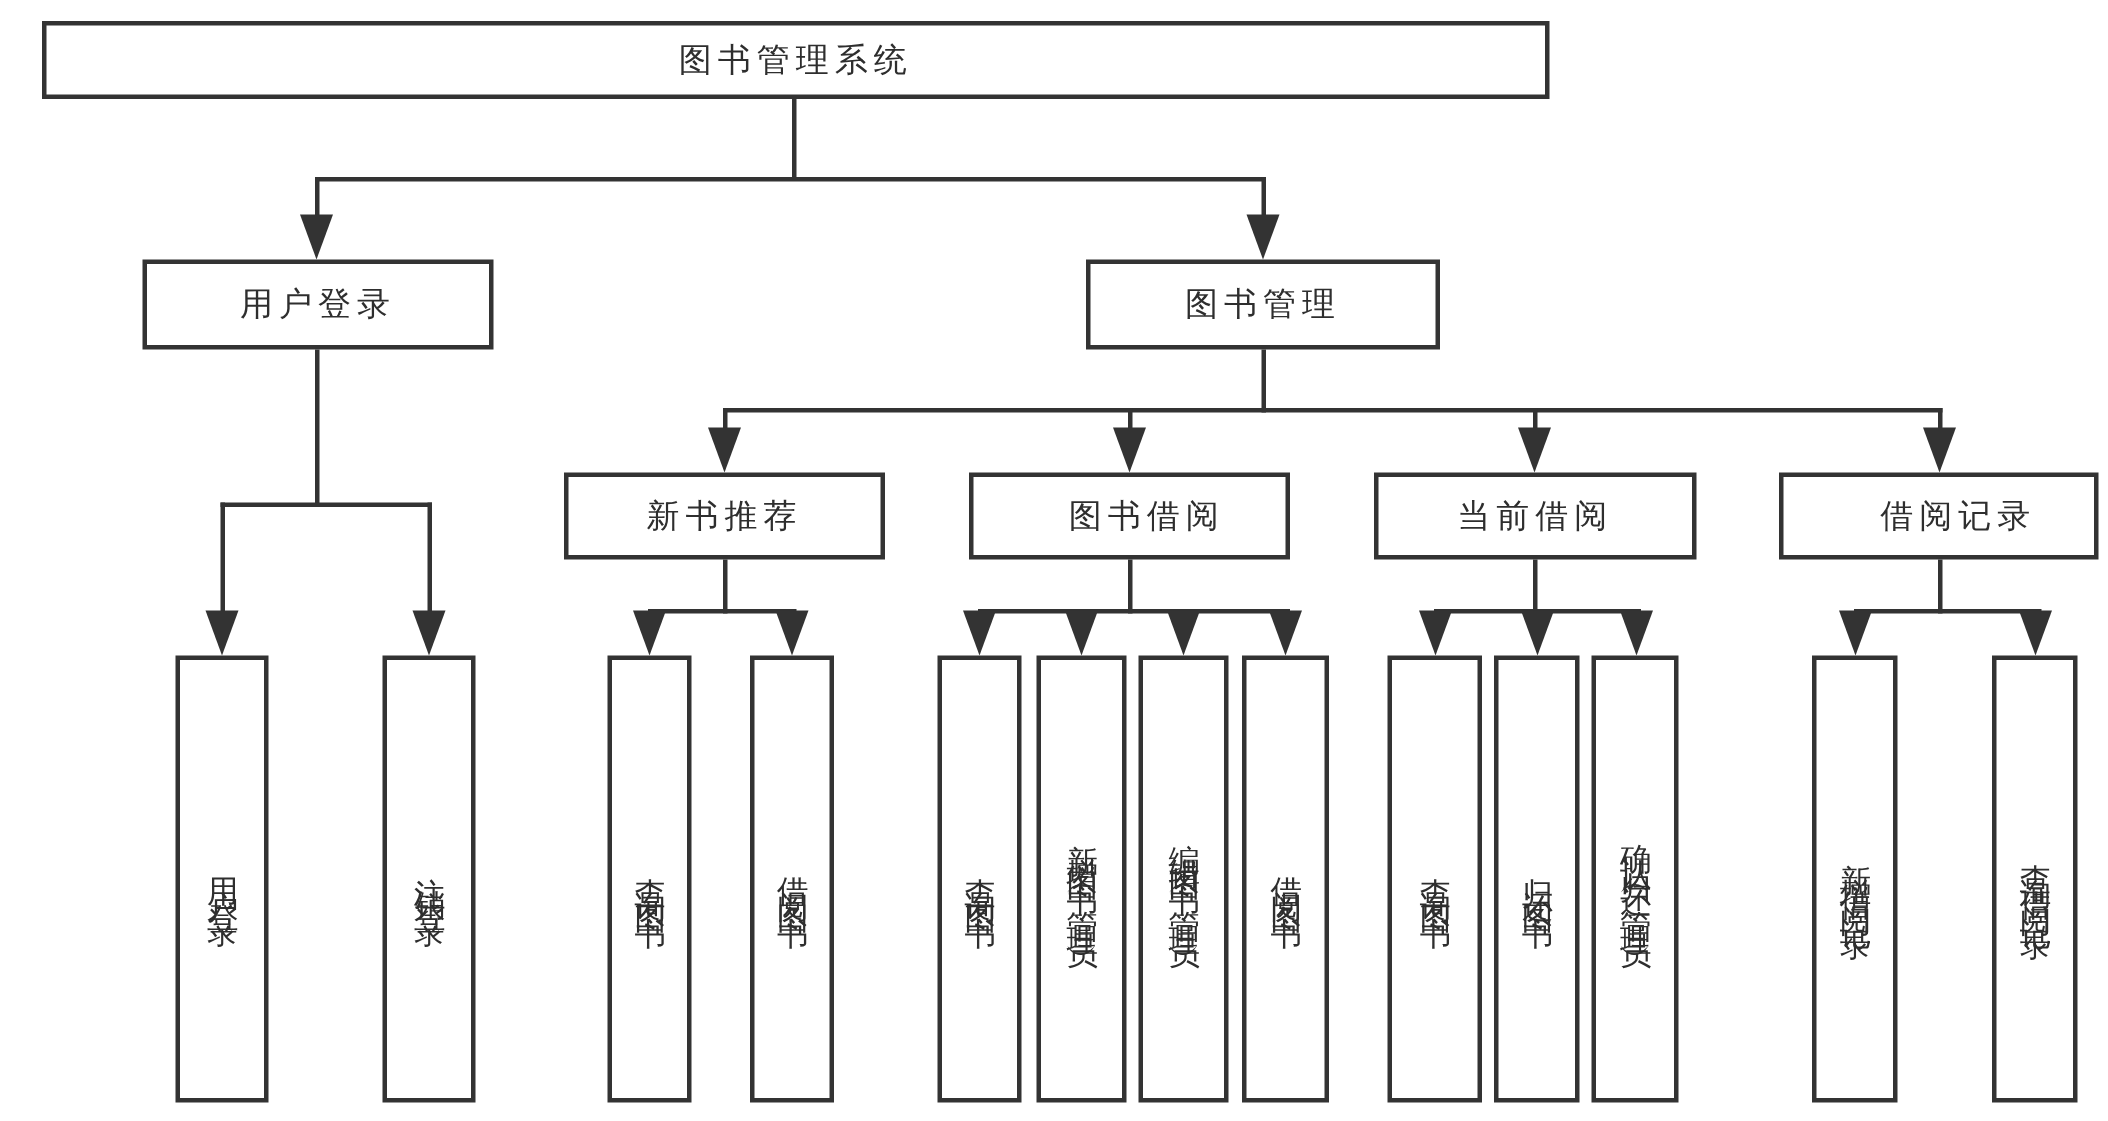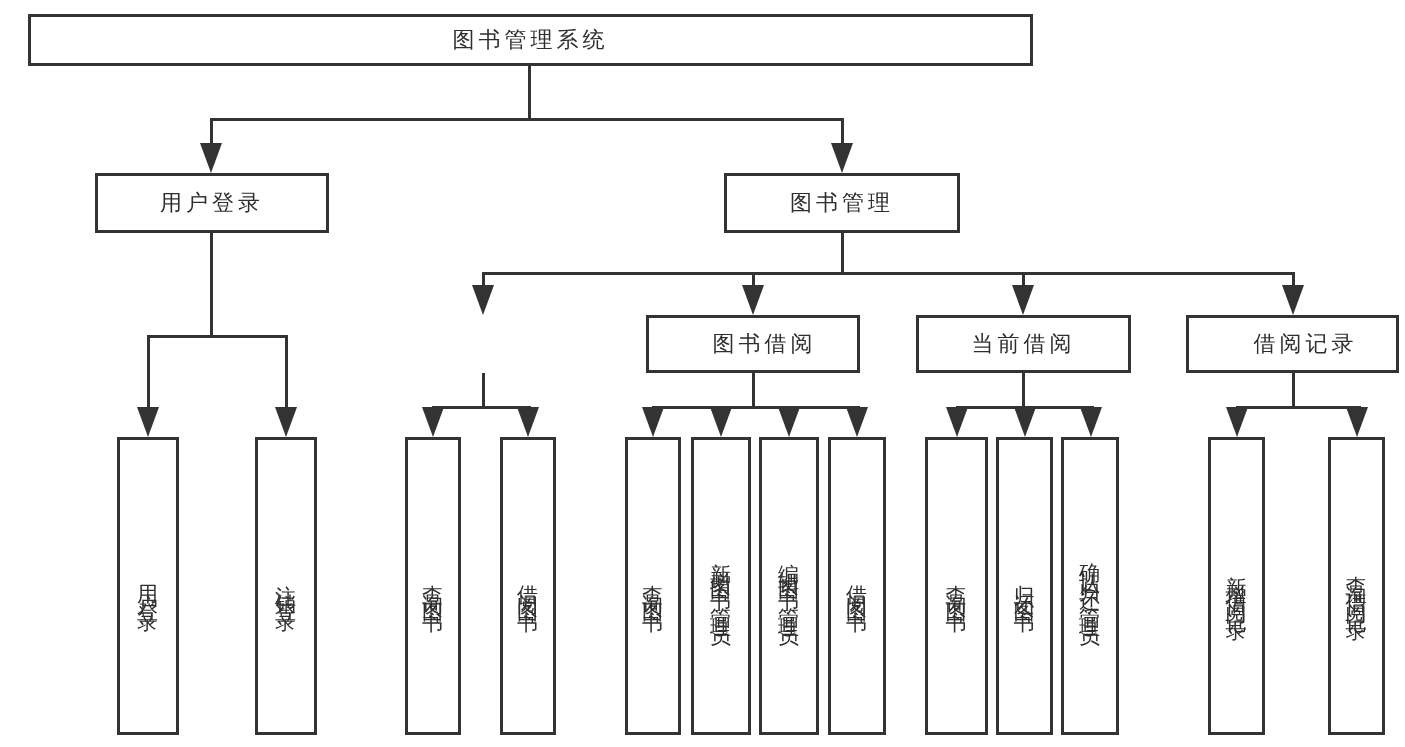--- a/index.html
+++ b/index.html
@@ -61,20 +61,21 @@
 <body>
 
 <div id="stage">
 
   <div class="node h-node" style="left:15px;top:14px;width:1005px;height:52px;">图书管理系统</div>
 
   <div class="node h-node" style="left:82px;top:173px;width:234px;height:60px;">用户登录</div>
 
   <div class="node h-node" style="left:711px;top:173px;width:236px;height:60px;">图书管理</div>
 
+  <div class="node h-node" style="left:363px;top:315px;width:214px;height:58px;">新书推荐</div>
 
   <div class="node h-node" style="left:633px;top:315px;width:214px;height:58px;padding-left:23px;">图书借阅</div>
 
   <div class="node h-node" style="left:903px;top:315px;width:215px;height:58px;text-align:center;">当前借阅</div>
 
   <div class="node h-node" style="left:1173px;top:315px;width:213px;height:58px;padding-left:26px;">借阅记录</div>
 
   <div class="node v-node" style="left:104px;top:437px;width:62px;height:298px;">用户登录</div>
 
   <div class="node v-node" style="left:242px;top:437px;width:62px;height:298px;">注销登录</div>

